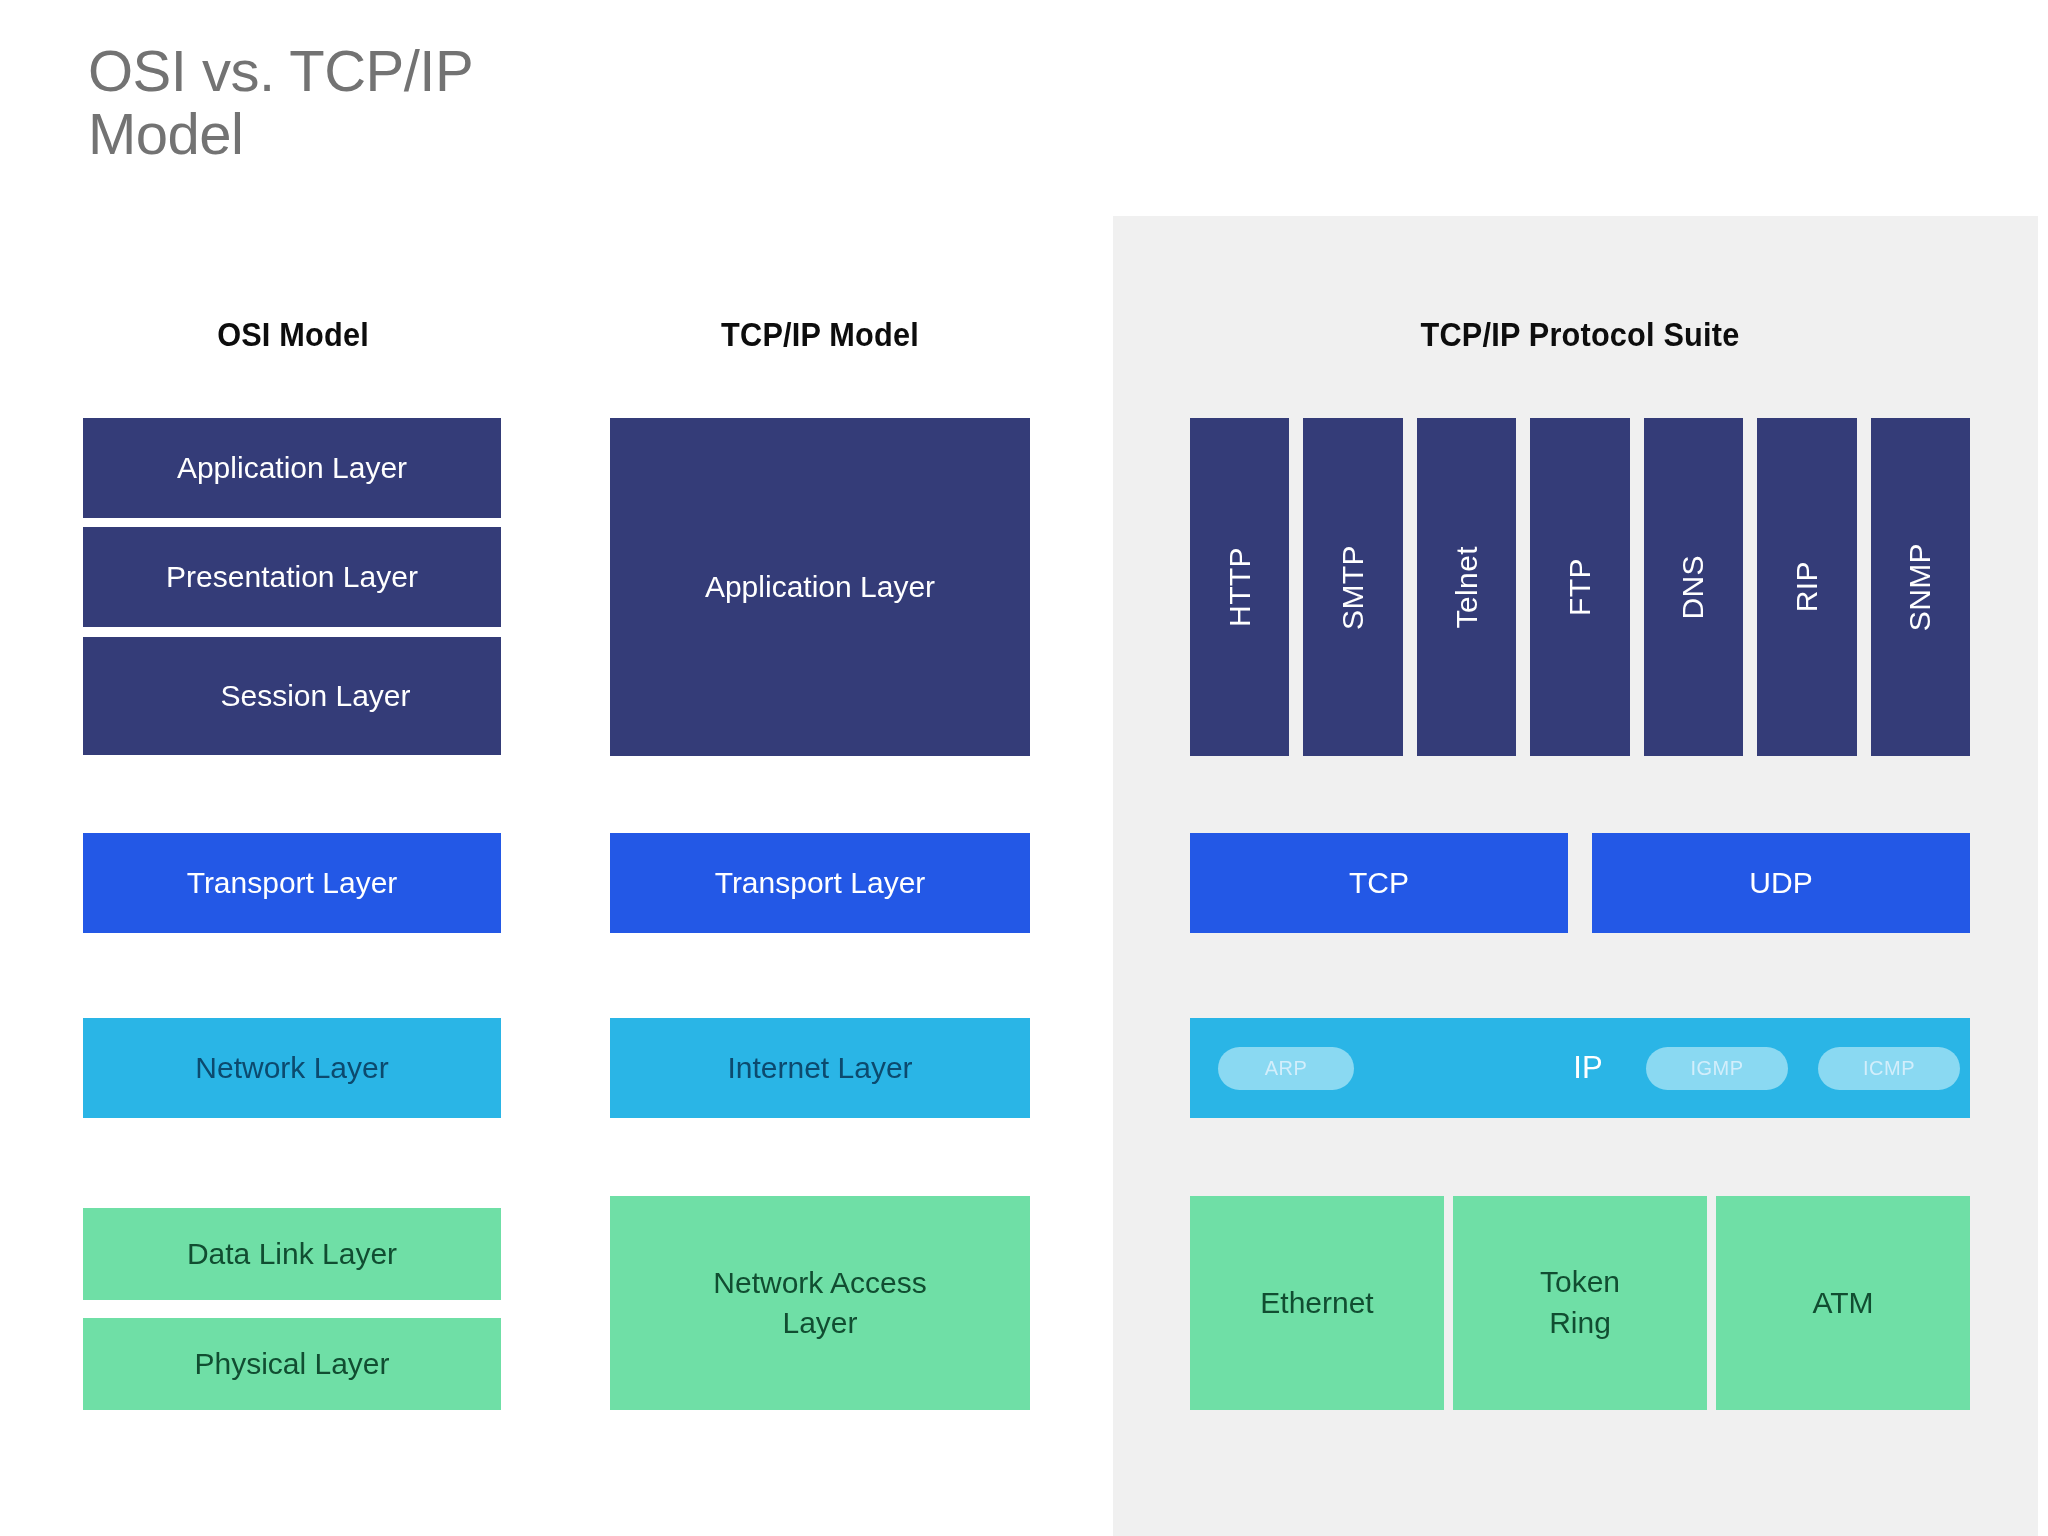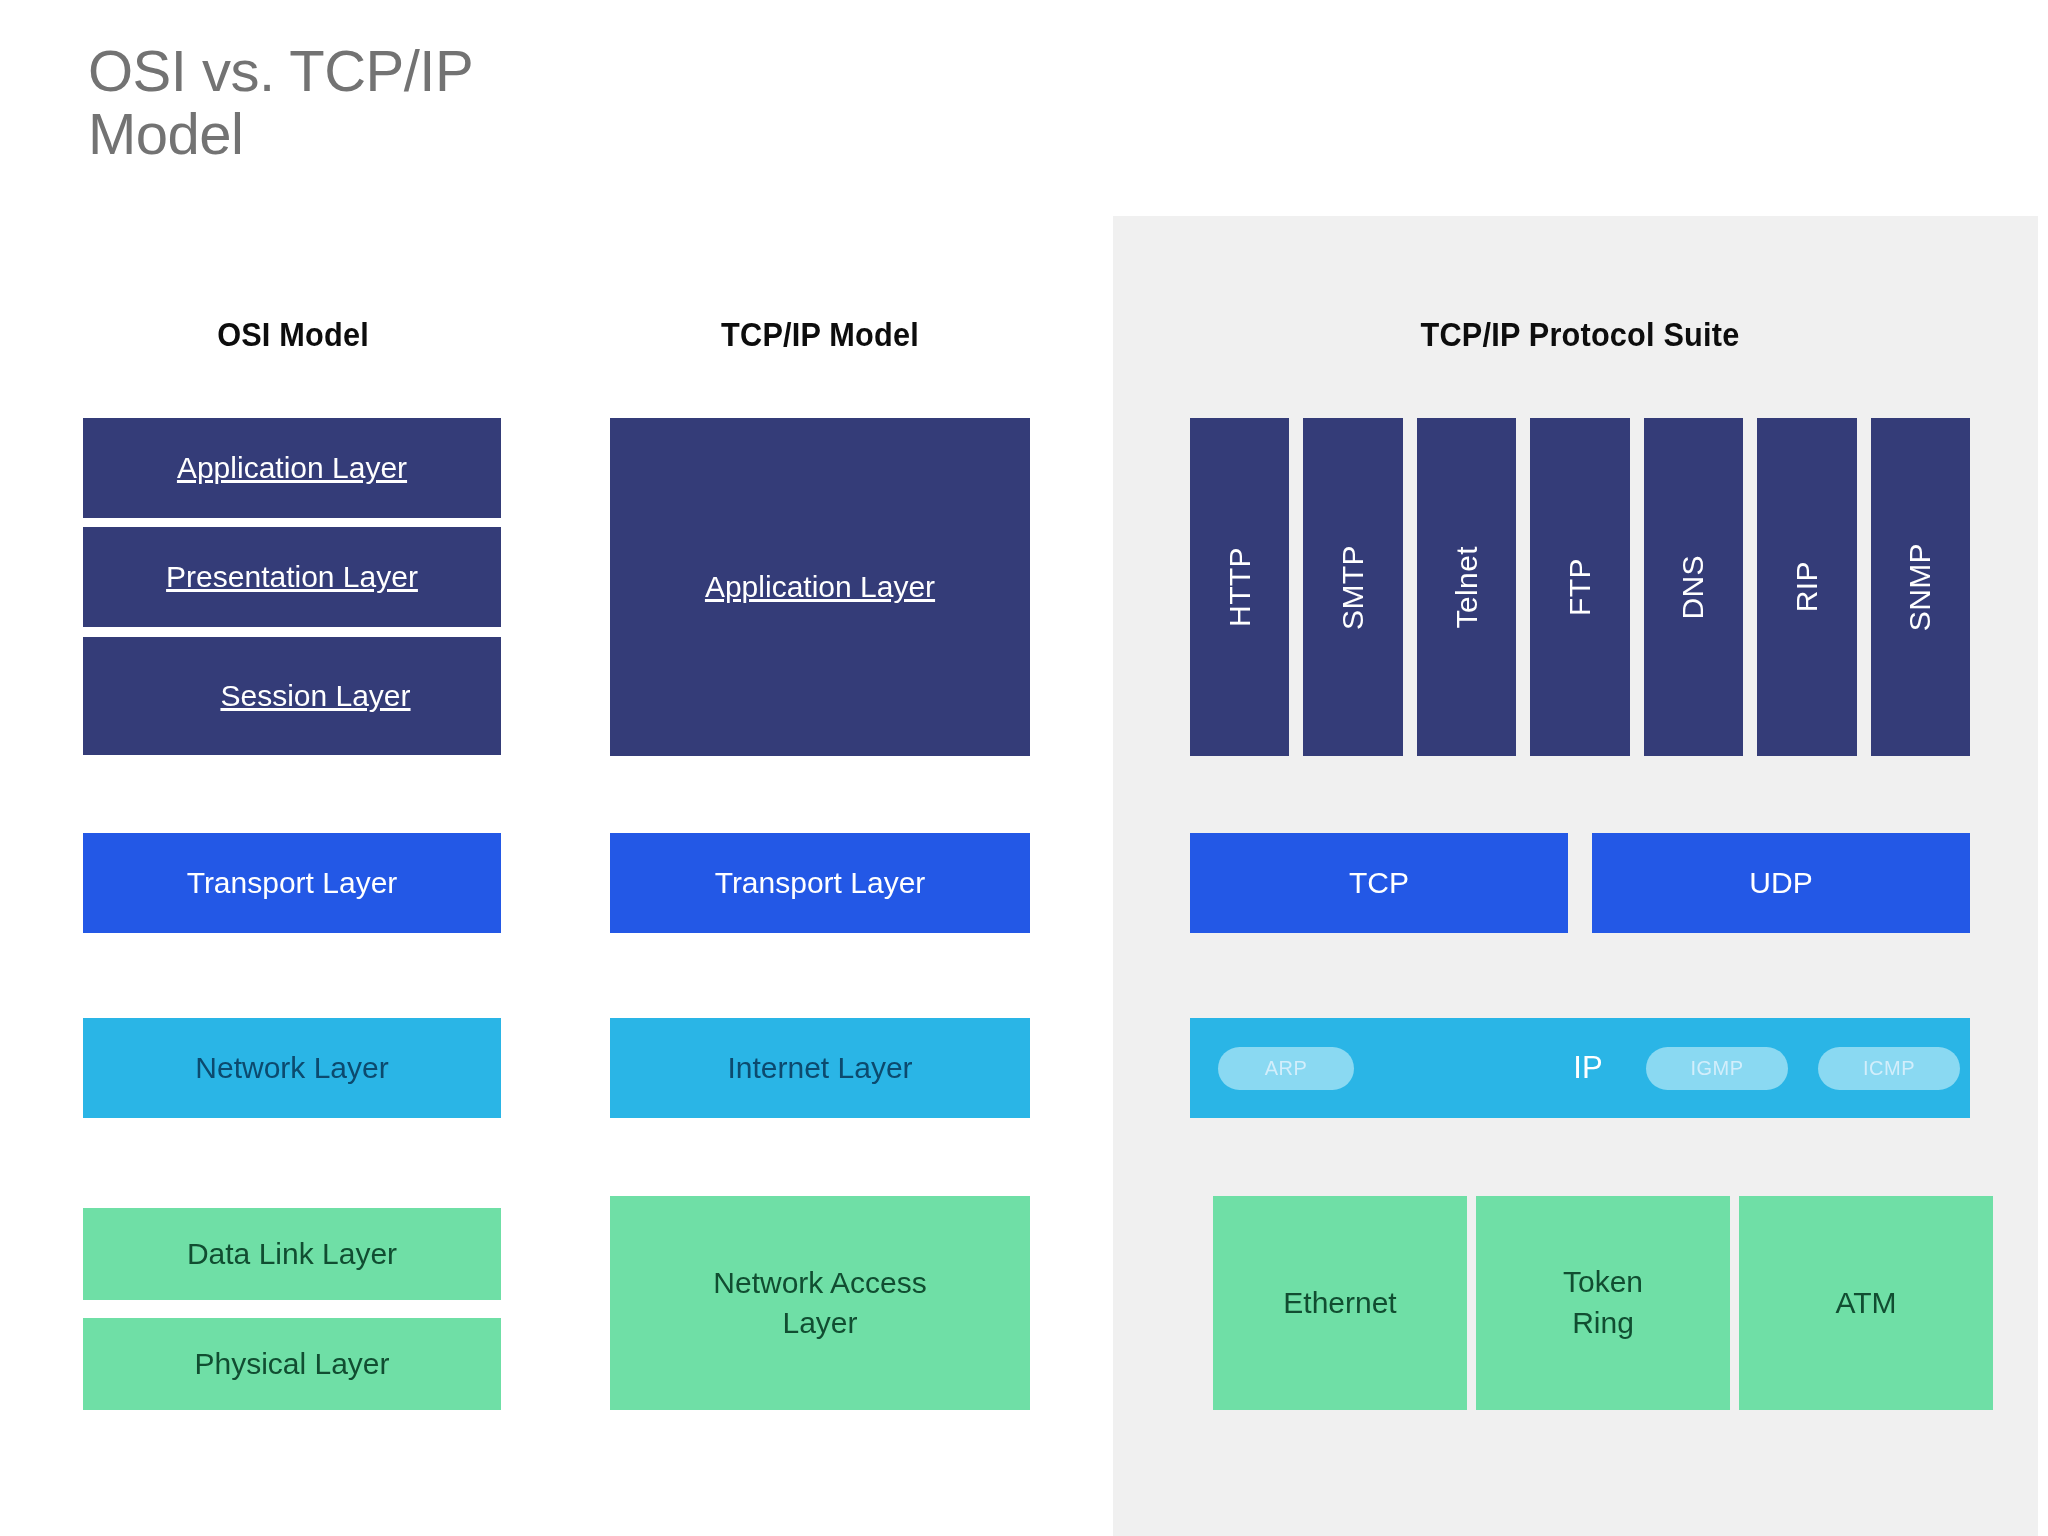--- a/index.html
+++ b/index.html
@@ -60,21 +60,21 @@
     position: absolute;
     display: flex;
     align-items: center;
     justify-content: center;
     text-align: center;
     box-sizing: border-box;
     font-size: 30px;
     line-height: 1.32;
     font-weight: 400;
   }
-  .navy   { background: #343c78; color: #ffffff; text-decoration: underline; }
+  .navy   { background: #343c78; color: #ffffff; }
   .blue   { background: #2358e6; color: #ffffff; }
   .cyan   { background: #2ab5e6; color: #0c4a6e; }
   .green  { background: #6fdfa6; color: #114d31; }
 
   
   #osi-application  { left: 83px; top: 418px;  width: 418px; height: 100px; }
   #osi-presentation { left: 83px; top: 527px;  width: 418px; height: 100px; }
   #osi-session      { left: 83px; top: 637px;  width: 418px; height: 118px; padding-left: 47px; }
   #osi-transport    { left: 83px; top: 833px;  width: 418px; height: 100px; }
   #osi-network      { left: 83px; top: 1018px; width: 418px; height: 100px; }
@@ -172,21 +172,20 @@
 
   
   #suite-netaccess-row {
     position: absolute;
     left: 1190px;
     top: 1196px;
     width: 780px;
     height: 214px;
     display: flex;
     gap: 9px;
-    margin-left: 23px;
   }
   #suite-netaccess-row .gbox {
     flex: 1 1 0;
     background: #6fdfa6;
     color: #114d31;
     display: flex;
     align-items: center;
     justify-content: center;
     text-align: center;
     font-size: 30px;

